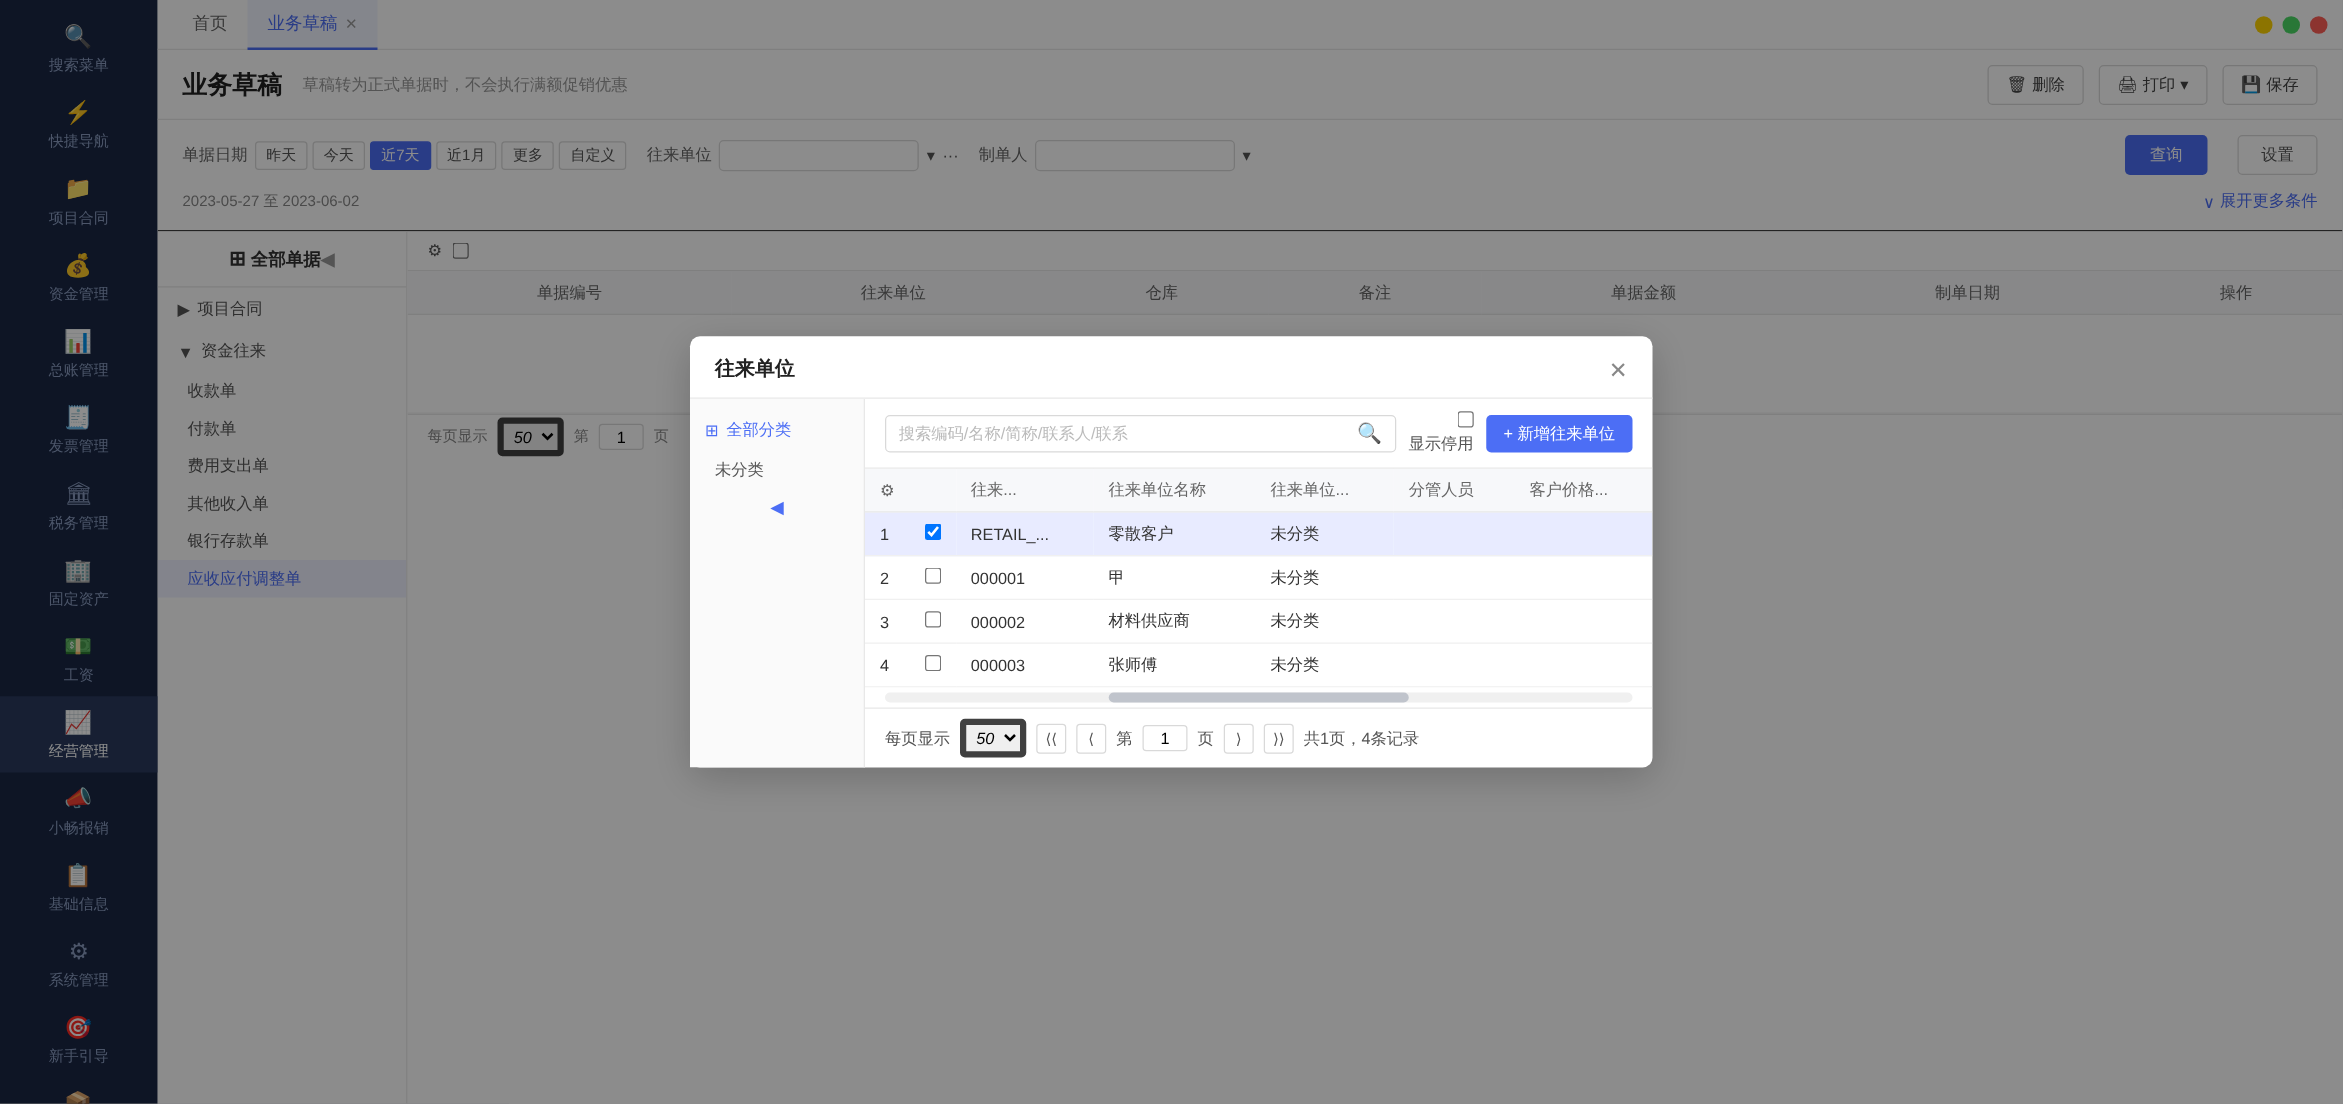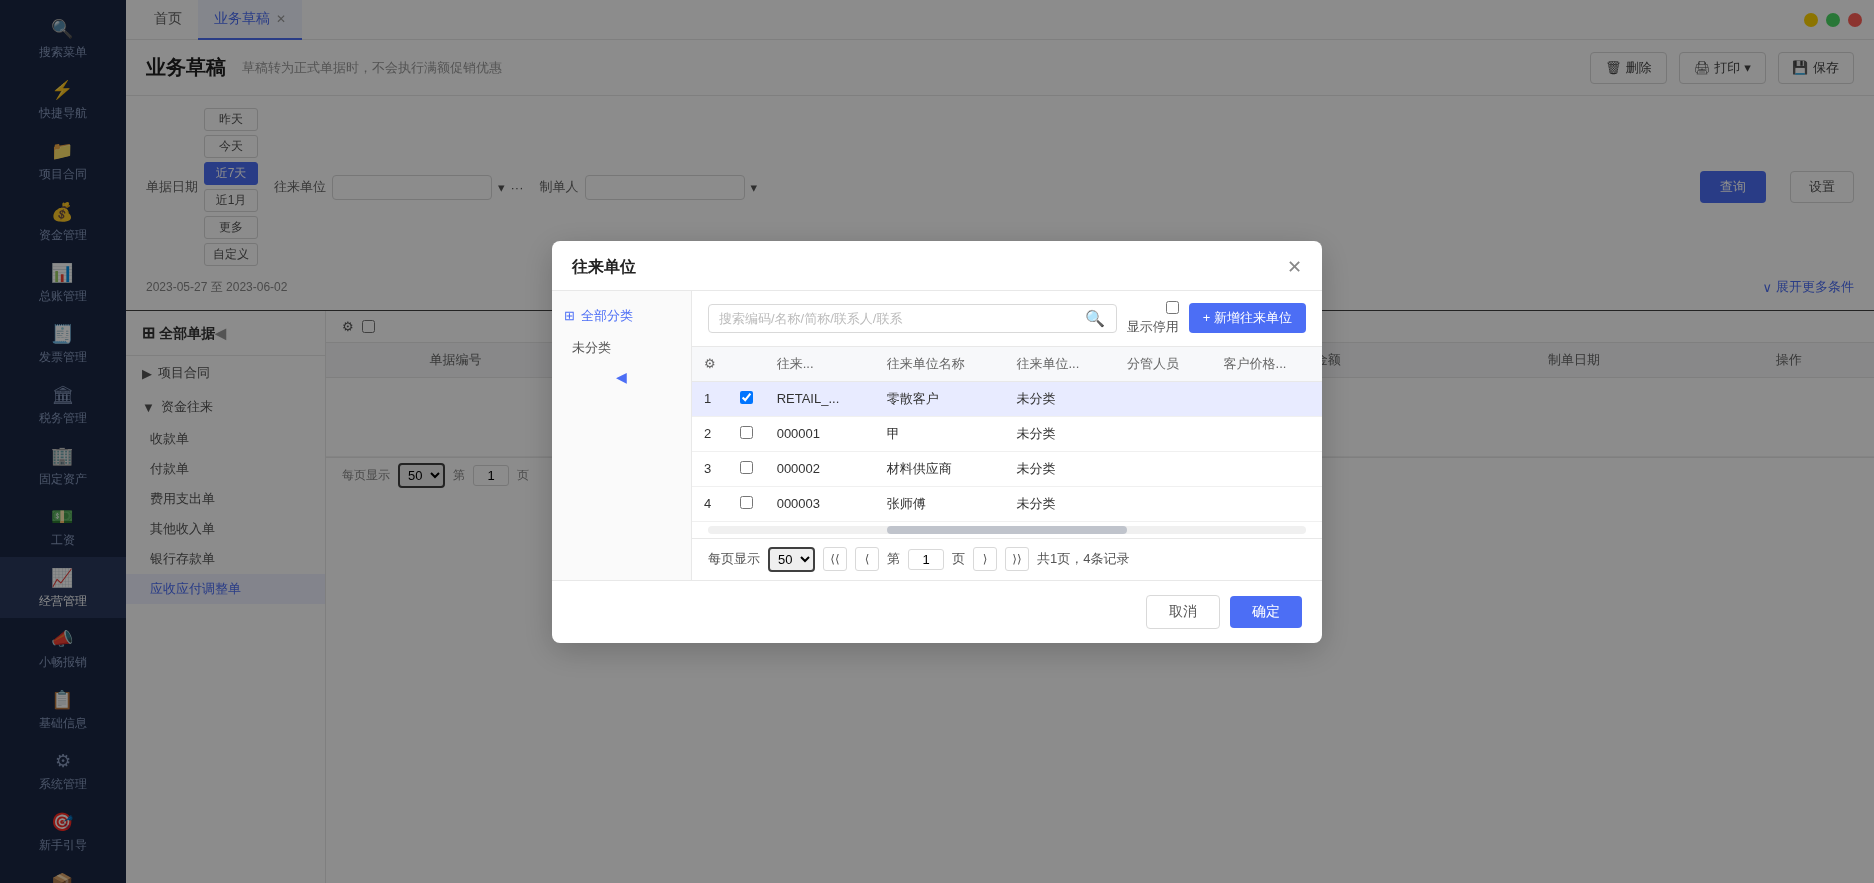--- a/index.html
+++ b/index.html
@@ -133,21 +133,21 @@
       flex-wrap: wrap;
     }
     .filter-item {
       display: flex;
       align-items: center;
       gap: 6px;
       font-size: 13px;
       color: #555;
     }
     .filter-label { color: #666; white-space: nowrap; }
-    .date-range-btns { display: flex; gap: 4px; flex-direction: column; }
+    .date-range-btns { display: flex; gap: 4px; }
     .date-btn {
       padding: 2px 8px;
       border-radius: 3px;
       font-size: 12px;
       border: 1px solid #d9d9d9;
       background: #fff;
       cursor: pointer;
       color: #555;
     }
     .date-btn.active {
@@ -209,21 +209,21 @@
       width: 200px;
       background: #fff;
       border-right: 1px solid #e8e8e8;
       display: flex;
       flex-direction: column;
       overflow-y: auto;
     }
     .left-panel-header {
       display: flex;
       align-items: center;
-      justify-content: flex-start;
+      justify-content: center;
       padding: 12px 16px;
       font-size: 14px;
       font-weight: 600;
       color: #333;
       border-bottom: 1px solid #e8e8e8;
     }
     .panel-menu-item {
       padding: 8px 16px;
       font-size: 13px;
       color: #555;
@@ -428,24 +428,25 @@
     .modal-footer-bar {
       border-top: 1px solid #e8e8e8;
       padding: 8px 16px;
       display: flex;
       align-items: center;
       gap: 8px;
       font-size: 13px;
       color: #555;
     }
     .page-size-select {
-      border: 2px solid #404040;
+      border: 5px solid #404040;
       border-radius: 4px;
       padding: 2px 4px;
       font-size: 13px;
+      font-style: italic;
     }
     .page-nav-btn {
       width: 24px; height: 24px;
       border: 1px solid #d9d9d9;
       border-radius: 3px;
       background: #fff;
       cursor: pointer;
       display: flex;
       align-items: center;
       justify-content: center;
@@ -827,18 +828,14 @@
           <span>第</span>
           <input type="text" class="page-num-input" value="1" style="">
           <span>页</span>
           <button class="page-nav-btn">⟩</button>
           <button class="page-nav-btn">⟩⟩</button>
           <span>共1页，4条记录</span>
         </div>
       </div>
     </div>
 
-    <div class="modal-action-footer">
-      <button class="btn-cancel">取消</button>
-      <button class="btn-confirm">确定</button>
-    </div>
   </div>
 </div>
 
 </body></html>

